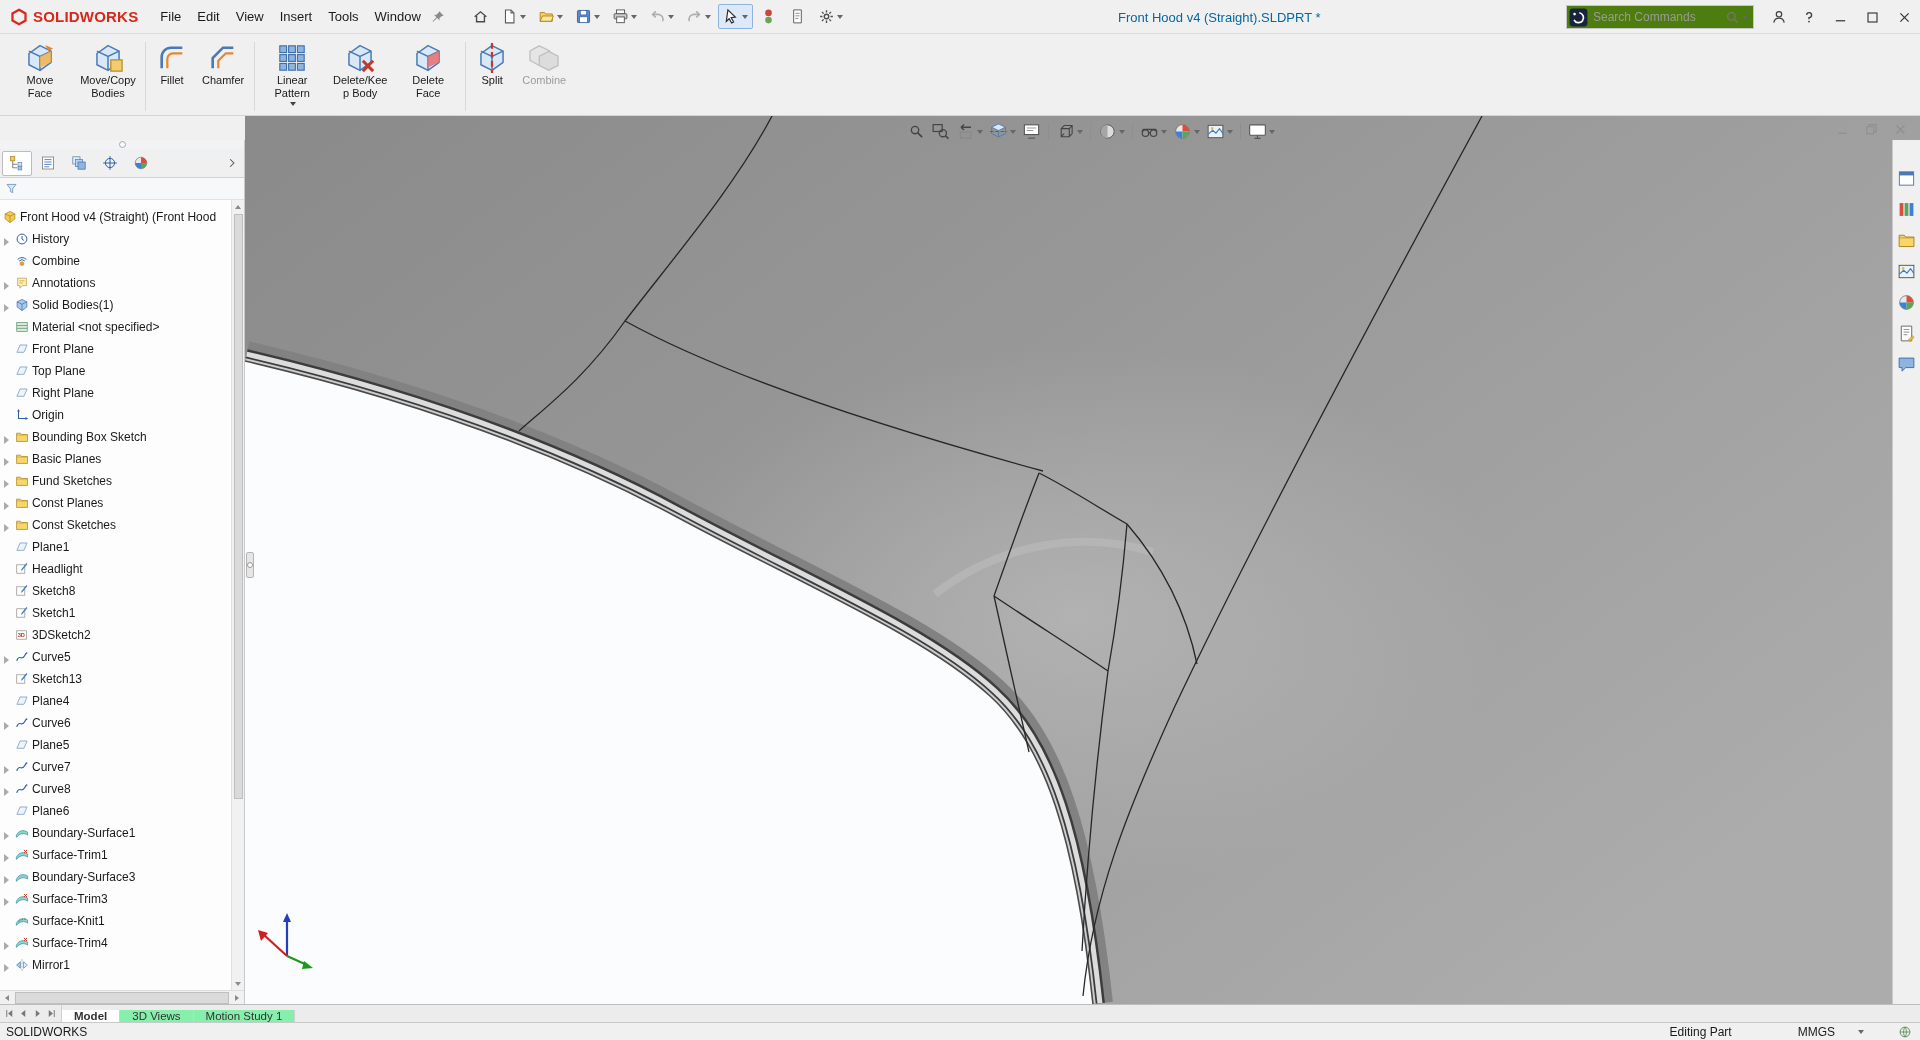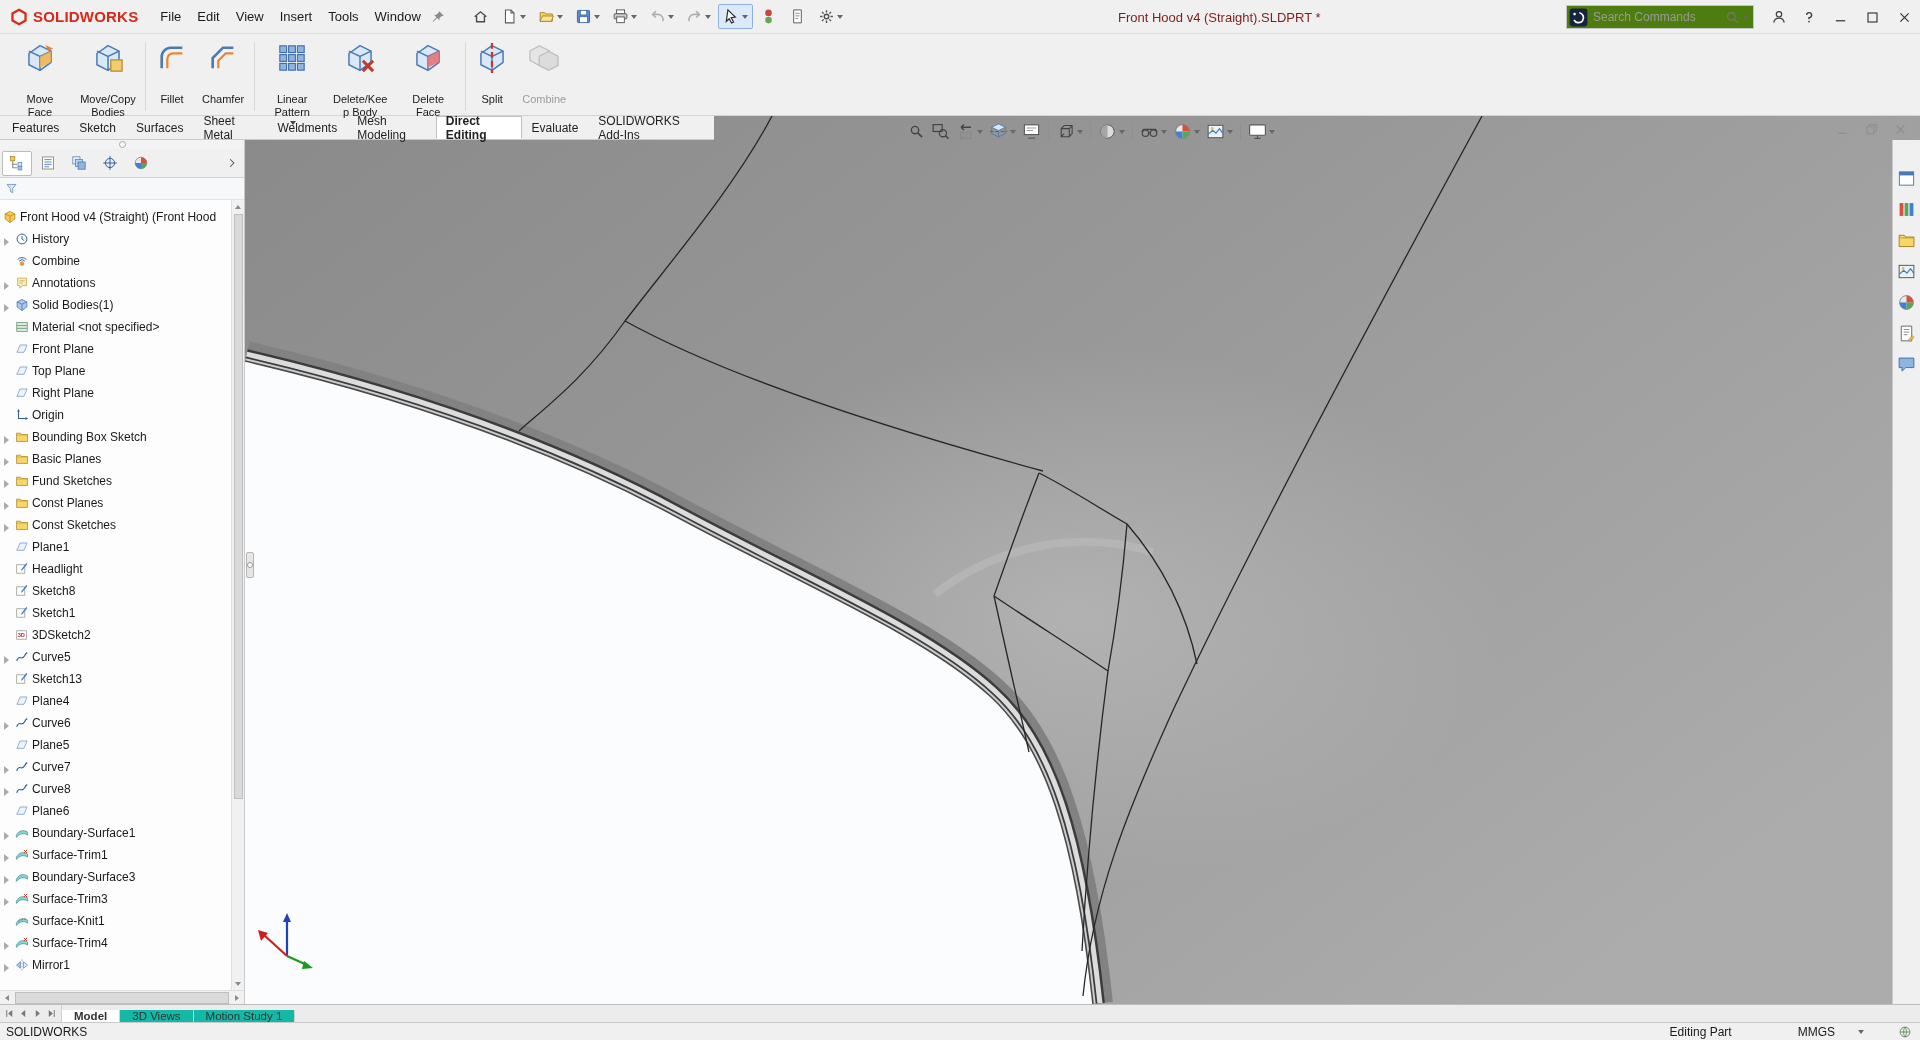--- a/index.html
+++ b/index.html
@@ -12,38 +12,38 @@
             display:flex;align-items:center;padding-left:10px;border-bottom:1px solid #dcdcdc;z-index:10}
   .logo{display:flex;align-items:center;gap:5px;margin-right:14px}
   .logo-text{font-weight:bold;font-size:15px;color:#D6291A;letter-spacing:.2px}
   .menubar{display:flex}
   .menu-item{padding:4px 8px;font-size:13px;cursor:default}
   .pin{margin:0 8px 0 2px;display:flex}
   .qat{display:flex;align-items:center;margin-left:14px;gap:2px}
   .qat-btn{display:flex;align-items:center;padding:3px 4px;border:1px solid transparent;border-radius:2px}
   .qat-btn.pressed{background:#dce9f8;border-color:#8fb3dd}
   .qat-btn.disabled svg{opacity:.9}
-  .doc-title{position:absolute;left:1118px;top:0;height:34px;display:flex;align-items:center;font-size:13px;color:#7f1d1d}
+  .doc-title{position:absolute;left:1118px;top:0;height:34px;display:flex;align-items:center;font-size:13px;color:#0369a1}
   .tb-right{position:absolute;right:0;top:0;height:34px;display:flex;align-items:center}
   .searchbox{display:flex;align-items:center;background:#4d7c0f;border:1px solid #c6c6c6;height:24px;
              padding:0 5px 0 1px;margin-right:10px}
   .search-input{border:none;outline:none;width:128px;font-size:12px;font-family:inherit;background:transparent;margin:0 4px}
   .search-input::placeholder{color:#9a9a9a}
   .tb-ic{width:30px;display:flex;justify-content:center}
   .winbtn{width:32px;height:34px;display:flex;align-items:center;justify-content:center}
   .caret{display:inline-block;width:0;height:0;border-left:3.5px solid transparent;
          border-right:3.5px solid transparent;border-top:4px solid #666;margin-left:2px;vertical-align:middle}
   .caret.dk{border-top-color:#444;margin-top:2px}
 
   
   .ribbon{position:absolute;top:34px;left:0;right:0;height:82px;background:#f0f0f0;
           border-bottom:1px solid #d4d4d4;display:flex;align-items:flex-start;padding:4px 0 0 6px;z-index:9}
   .rb-btn{display:flex;flex-direction:column;align-items:center;padding:4px 6px 1px;min-width:46px;max-width:68px;
           border:1px solid transparent;border-radius:2px;text-align:center}
-  .rb-label{font-size:11px;line-height:1.18;margin-top:20px;overflow-wrap:break-word;max-width:58px;color:#1a1a1a}
+  .rb-label{font-size:11px;line-height:1.18;margin-top:1px;overflow-wrap:break-word;max-width:58px;color:#1a1a1a}
   .rb-btn.disabled .rb-label{color:#9c9c9c}
   .rb-btn.disabled svg{filter:grayscale(1);opacity:.55}
   .rb-sep{width:1px;align-self:stretch;background:#d8d8d8;margin:4px 3px}
 
   
   .cmd-tabs{position:absolute;top:116px;left:0;width:714px;height:24px;background:#f0f0f0;display:flex;
             align-items:stretch;z-index:5;padding-left:2px;border-bottom:1px solid #c9c9c9}
   .cmd-tab{display:flex;align-items:center;padding:0 9px;font-size:12px;color:#222;border:1px solid transparent}
   .cmd-tab.active{background:#fff;border-color:#c0c0c0;border-bottom-color:#fff;font-weight:bold}
 
@@ -91,21 +91,21 @@
   .task-pane{position:absolute;right:0;top:140px;width:28px;height:864px;background:#f0f0f0;border-left:1px solid #c9c9c9;
              z-index:4;display:flex;flex-direction:column;align-items:center;padding-top:26px;gap:7px}
   .tp-btn{width:24px;height:24px;display:flex;align-items:center;justify-content:center}
 
   
   .model-tabs{position:absolute;left:0;top:1004px;width:1920px;height:18px;background:#ececec;
               border-top:1px solid #bdbdbd;display:flex;align-items:stretch;z-index:6}
   .mt-nav{display:flex;align-items:center;padding:0 3px;gap:1px;border-right:1px solid #d0d0d0}
   .mt-nav-btn{width:13px;height:14px;display:flex;align-items:center;justify-content:center}
   .mt-tabs{display:flex;align-items:flex-end}
-  .mt-tab{display:flex;align-items:center;padding:0 12px;font-size:11.5px;color:#333;border-right:1px solid #cfcfcf;background:#14b8a6}
+  .mt-tab{display:flex;align-items:center;padding:0 12px;font-size:11.5px;color:#333;border-right:1px solid #cfcfcf;background:#86efac}
   .mt-tab.active{background:#fff;font-weight:bold}
   .statusbar{position:absolute;left:0;top:1022px;width:1920px;height:18px;background:#f0f0f0;border-top:1px solid #c9c9c9;
              display:flex;align-items:center;z-index:6;font-size:12px}
   .sb-left{margin-left:6px}
   .sb-right{position:absolute;right:0;height:100%;display:flex;align-items:center}
   .sb-mode{margin-right:66px}
   .sb-units{display:flex;align-items:center;gap:21px;margin-right:34px}
   .sb-globe{margin-right:8px;display:flex}
 </style>
 </head>
@@ -554,31 +554,20 @@
           </svg>
         </span>
         <span class="ic-wrap">
           <svg viewBox="0 0 16 16" width="15" height="15" aria-hidden="true">
             <path d="M3.8 3.8l8.4 8.4M12.2 3.8l-8.4 8.4" stroke="#8f8f8f" stroke-width="1.4"></path>
           </svg>
         </span>
       </div>
   </div>
 
-  <div class="cmd-tabs">
-      <span class="cmd-tab">Features</span>
-      <span class="cmd-tab">Sketch</span>
-      <span class="cmd-tab">Surfaces</span>
-      <span class="cmd-tab">Sheet Metal</span>
-      <span class="cmd-tab">Weldments</span>
-      <span class="cmd-tab">Mesh Modeling</span>
-      <span class="cmd-tab active">Direct Editing</span>
-      <span class="cmd-tab">Evaluate</span>
-      <span class="cmd-tab">SOLIDWORKS Add-Ins</span>
-    </div>
 
   <div class="left-panel">
     <div class="panel-grip">
         <span class="grip-dot"></span>
       </div>
     <div class="panel-tabs">
         <span class="ptab active">
           <span class="ic-wrap">
             <svg viewBox="0 0 16 16" width="16" height="16" aria-hidden="true">
               <rect x="1.6" y="1.6" width="4.2" height="4.2" fill="#F4CB4E" stroke="#A9821C" stroke-width=".7"></rect>

